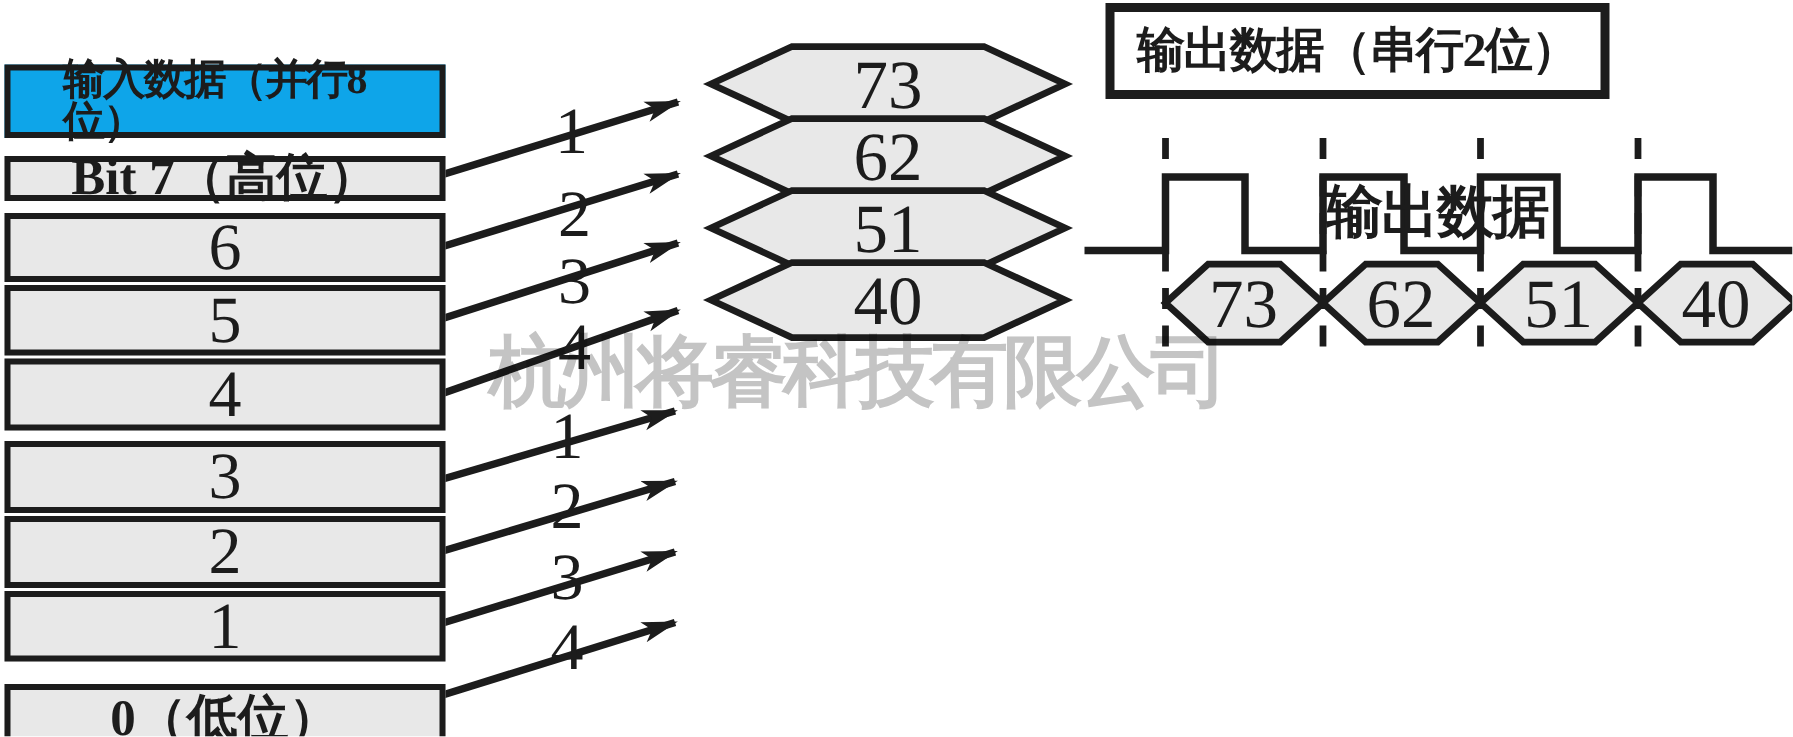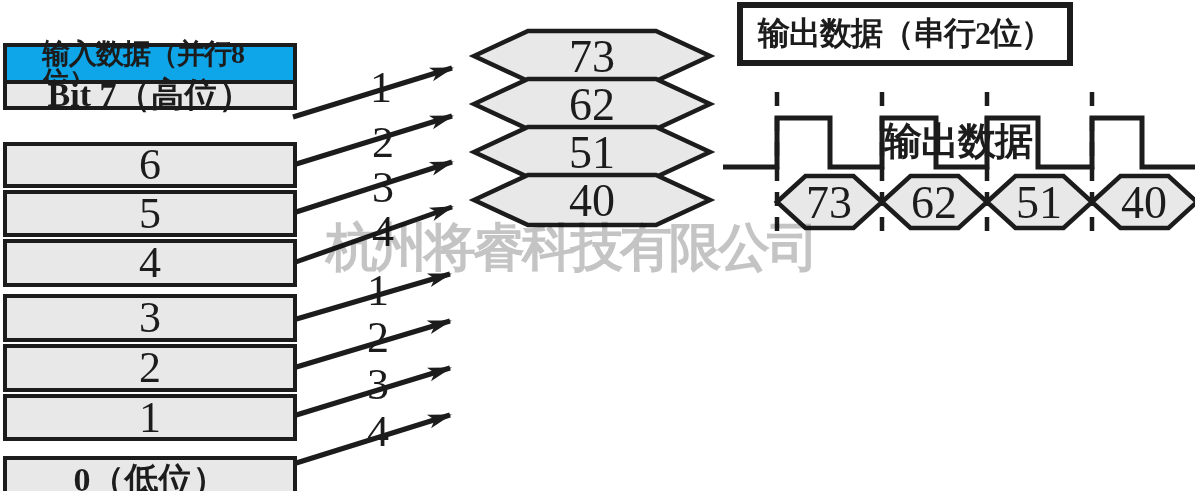--- a/index.html
+++ b/index.html
@@ -77,21 +77,21 @@
 
     <polygon points="777,202 805.5,176 853.5,176 882,202 853.5,228 805.5,228" fill="#e8e8e8" stroke="#1c1c1c" stroke-width="4.5"></polygon>
     <polygon points="882,202 910.5,176 958.5,176 987,202 958.5,228 910.5,228" fill="#e8e8e8" stroke="#1c1c1c" stroke-width="4.5"></polygon>
     <polygon points="987,202 1015.5,176 1063.5,176 1092,202 1063.5,228 1015.5,228" fill="#e8e8e8" stroke="#1c1c1c" stroke-width="4.5"></polygon>
     <polygon points="1092,202 1120.5,176 1168.5,176 1197,202 1168.5,228 1120.5,228" fill="#e8e8e8" stroke="#1c1c1c" stroke-width="4.5"></polygon>
   </svg>
 
   <div class="trow head" style="top:43px;height:49px;">
       <span>输入数据（并行8位）</span>
     </div>
-  <div class="trow cjk" style="top:80px;height:30px;">
+  <div class="trow cjk" style="top:104px;height:30px;">
       <span>Bit 7（高位）</span>
     </div>
   <div class="trow num" style="top:142px;height:46px;">
       <span>6</span>
     </div>
   <div class="trow num" style="top:190px;height:47px;">
       <span>5</span>
     </div>
   <div class="trow num" style="top:239px;height:48px;">
       <span>4</span>

